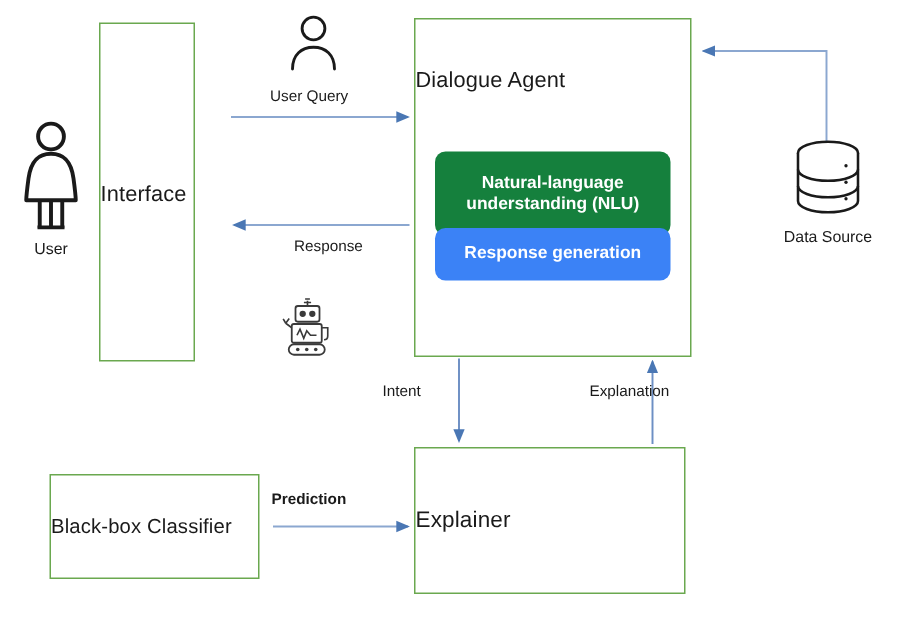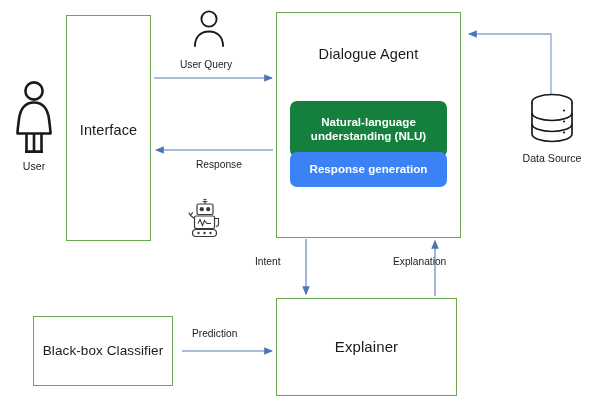--- a/index.html
+++ b/index.html
@@ -21,21 +21,21 @@
   .box {
     position: absolute;
     border: 1.4px solid #6aa84f;
     background: #ffffff;
     box-sizing: border-box;
   }
   .box-label {
     position: absolute;
     left: 0;
     right: 0;
-    text-align: center;
+    text-align: left;
     font-size: 14.5px;
     color: #1a1a1a;
     letter-spacing: 0.1px;
   }
   .pill {
     position: absolute;
     border-radius: 7px;
     color: #ffffff;
     font-weight: bold;
     font-size: 11.6px;
@@ -100,36 +100,36 @@
   <div class="icon-wrap" style="left:6px; top:78px; width:56px; height:76px;">
     <svg width="56" height="76" viewBox="0 0 56 76">
       <circle cx="28" cy="13" r="8.6" fill="none" stroke="#1a1a1a" stroke-width="2.6"></circle>
       <path d="M28,24.5 C19,24.5 14.5,30 13,41 C12,48.5 11.5,53 11.5,55.5 L44.5,55.5 C44.5,53 44,48.5 43,41 C41.5,30 37,24.5 28,24.5 Z" fill="none" stroke="#1a1a1a" stroke-width="2.6" stroke-linejoin="round"></path>
       <path d="M20.5,55.5 L20.5,74 M28,55.5 L28,74 M35.5,55.5 L35.5,74" fill="none" stroke="#1a1a1a" stroke-width="2.6"></path>
       <path d="M19,73.6 L29,73.6 M27,73.6 L37,73.6" stroke="#1a1a1a" stroke-width="2.6"></path>
     </svg>
   </div>
   <div class="icon-caption" style="left:6px; top:160px; width:56px;">User</div>
 
-  <div class="box" style="left:66px; top:15px; width:85px; height:226px;">
+  <div class="box" style="left:66px; top:15px; width:64px; height:226px;">
     <div class="box-label" style="top:106px;">Interface</div>
   </div>
 
   <div class="icon-wrap" style="left:190px; top:8px; width:38px; height:42px;">
     <svg width="38" height="42" viewBox="0 0 38 42">
       <circle cx="19" cy="11" r="7.6" fill="none" stroke="#1a1a1a" stroke-width="1.9"></circle>
       <path d="M5,38 C5,28.5 11,23.5 19,23.5 C27,23.5 33,28.5 33,38" fill="none" stroke="#1a1a1a" stroke-width="1.9" stroke-linecap="round"></path>
     </svg>
   </div>
 
   <div class="edge-label" style="left:180px; top:59px;">User Query</div>
   <div class="edge-label" style="left:196px; top:159px;">Response</div>
   <div class="edge-label" style="left:255px; top:256px;">Intent</div>
   <div class="edge-label" style="left:361px; top:256px;margin-left:32px;">Explanation</div>
-  <div class="edge-label" style="left:192px; top:328px;">Prediction</div>
+  <div class="edge-label" style="left:181px; top:328px;font-weight:bold;">Prediction</div>
 
   <div class="icon-wrap" style="left:186px; top:197px; width:38px; height:42px;">
     <svg width="38" height="42" viewBox="0 0 38 42">
 
       <path d="M19,3.5 L19,7" stroke="#3a3a3a" stroke-width="1.1"></path>
       <path d="M16.6,4.6 L21.4,4.6 M17.4,2.4 L20.6,2.4" stroke="#3a3a3a" stroke-width="1"></path>
 
       <rect x="11" y="7" width="16" height="10.5" rx="1.6" fill="#ffffff" stroke="#3a3a3a" stroke-width="1.2"></rect>
       <circle cx="15.8" cy="12.2" r="2.1" fill="#3a3a3a"></circle>
       <circle cx="22.2" cy="12.2" r="2.1" fill="#3a3a3a"></circle>

